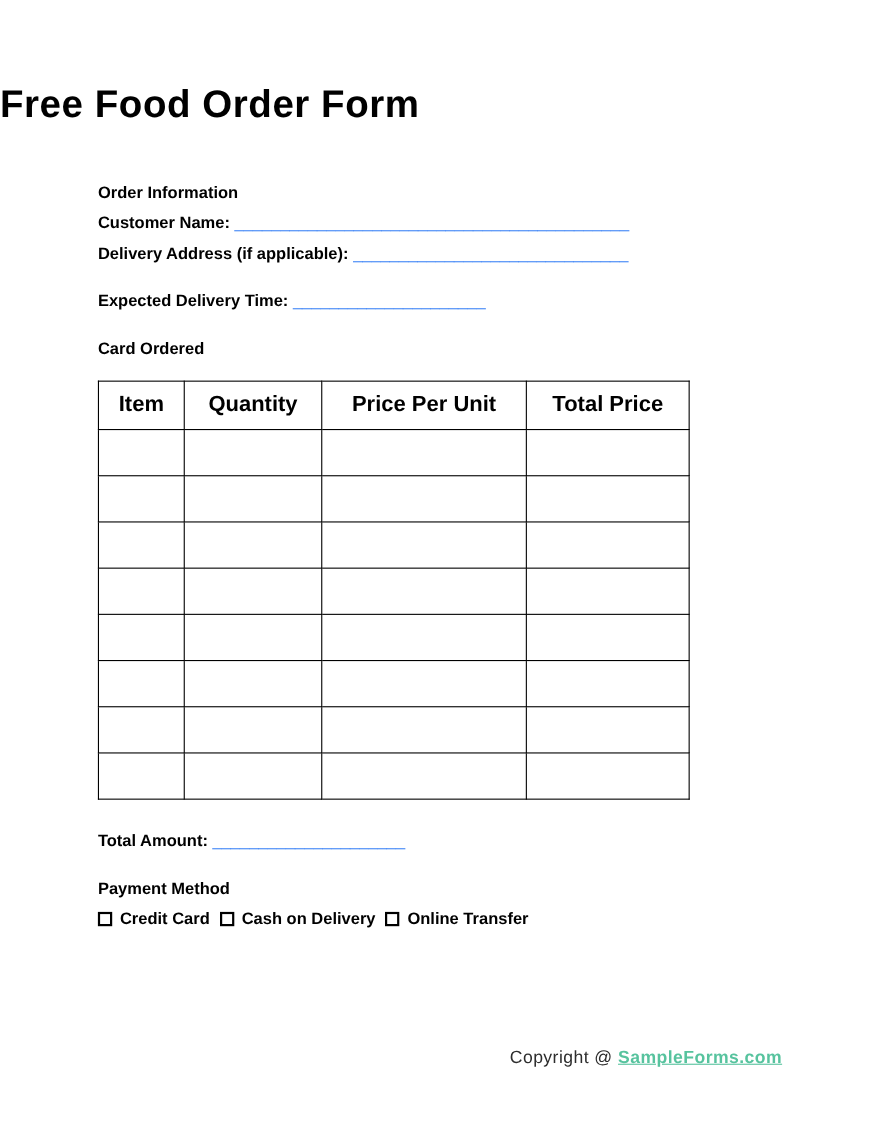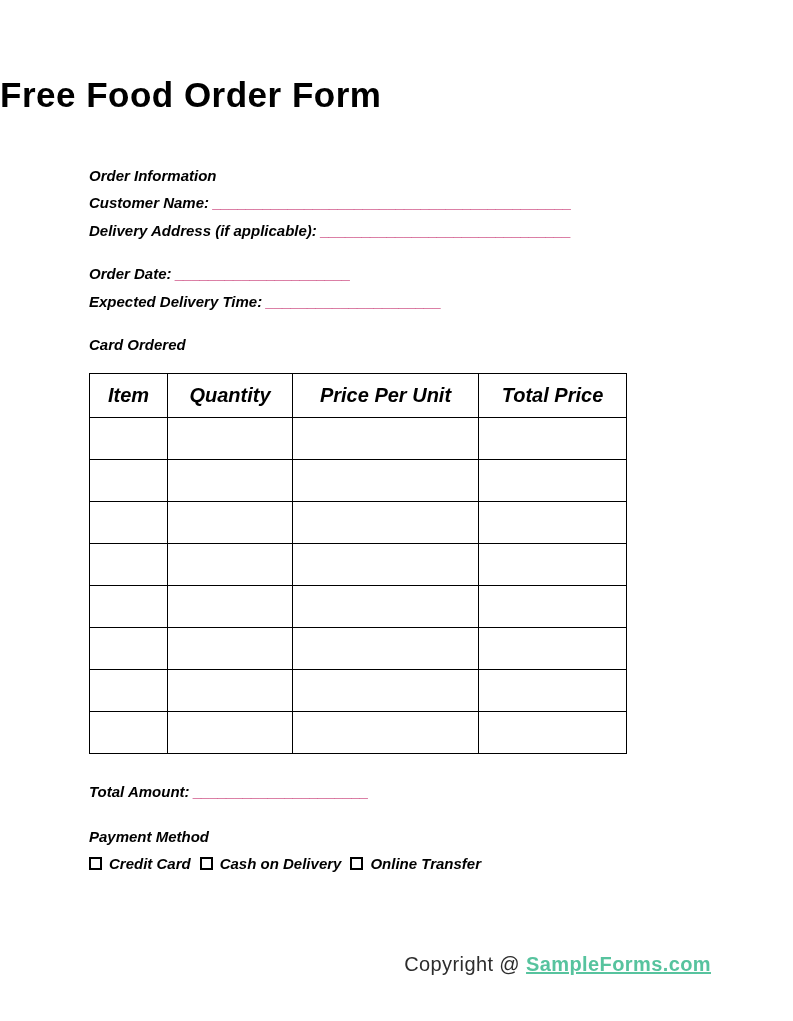--- a/index.html
+++ b/index.html
@@ -8,36 +8,36 @@
 
   .page-title {
     margin-top:74px;
     text-align:left;
     font-size:35px;
     font-weight:bold;
     line-height:42px;
     letter-spacing:0.5px;
   }
 
-  .content { margin-left:89px; width:640px;font-style:italic; }
+  .content { margin-left:89px; width:640px; }
 
   .section-heading {
     font-size:15px;
     font-weight:bold;
     line-height:27px;
   }
   .order-info-heading { margin-top:46px; }
 
   .field-line {
     font-size:15px;
     line-height:27.5px;
     white-space:nowrap;
   }
   .field-line .label { font-weight:bold; }
-  .field-line .line { font-weight:normal; color:#be185d; }
+  .field-line .line { font-weight:normal; color:#3b82f6; }
 
   .schedule-block { margin-top:16px; }
   .items-heading { margin-top:16px; }
 
   table.items-table {
     margin-top:15px;
     border-collapse:collapse;
     width:537px;
     table-layout:fixed;
   }
@@ -74,21 +74,21 @@
     height:13px;
     border:2px solid #000;
     margin-right:7px;
     background:#fff;
   }
 
   .footer {
     position:absolute;
     top:953px;
     right:82px;
-    font-size:20px;
+    font-size:16px;
     letter-spacing:0.4px;
     color:#2d2d2d;
     white-space:nowrap;
   }
   .footer .brand-link {
     font-weight:bold;
     text-decoration:underline;
     cursor:pointer;
   }
 </style>
@@ -104,24 +104,20 @@
   <div class="field-line">
     <span class="label">Customer Name:</span>
     <span class="line">___________________________________________</span>
   </div>
   <div class="field-line">
     <span class="label">Delivery Address (if applicable):</span>
     <span class="line">______________________________</span>
   </div>
 
   <div class="schedule-block">
-    <div class="field-line">
-      <span class="label">Order Date:</span>
-      <span class="line">_____________________</span>
-    </div>
     <div class="field-line">
       <span class="label">Expected Delivery Time:</span>
       <span class="line">_____________________</span>
     </div>
   </div>
 
   <div class="section-heading items-heading">Card Ordered</div>
 
   <table class="items-table">
     <colgroup>

